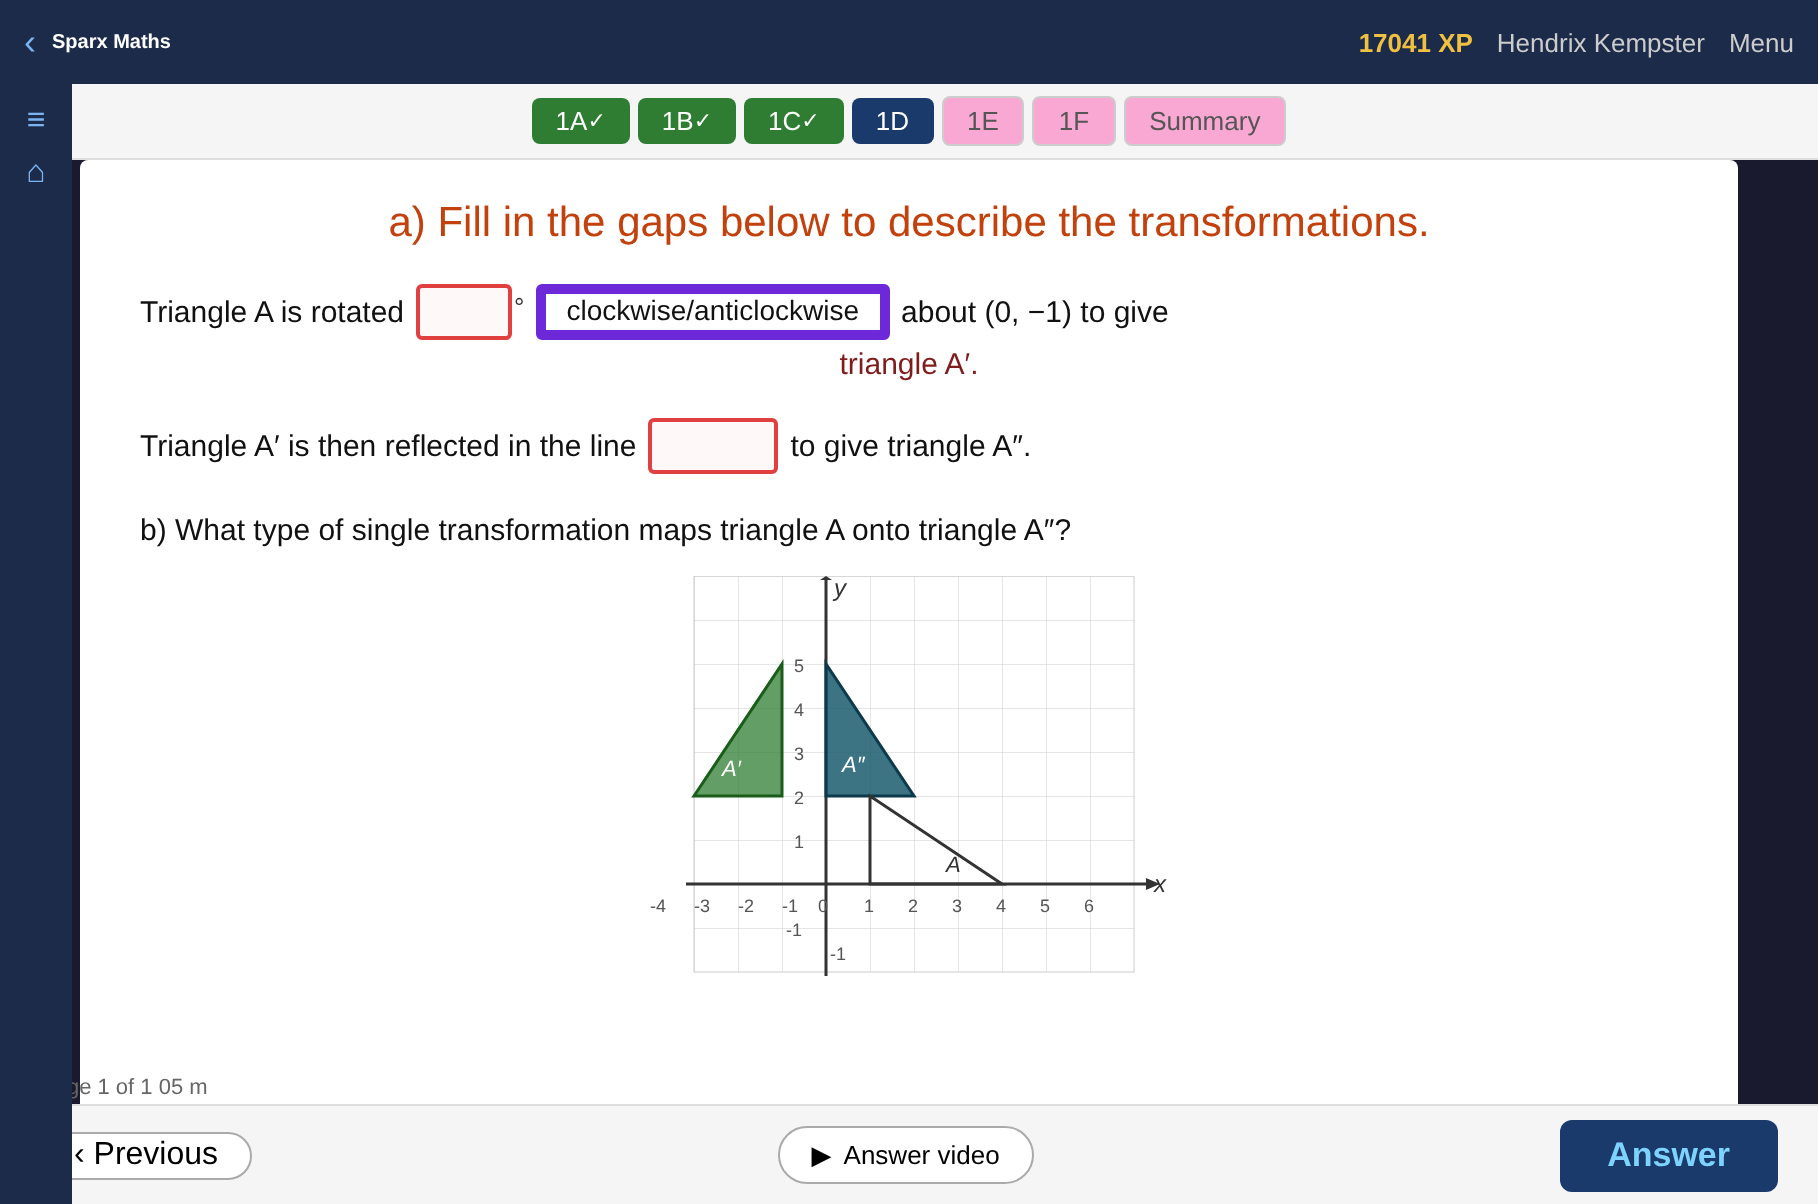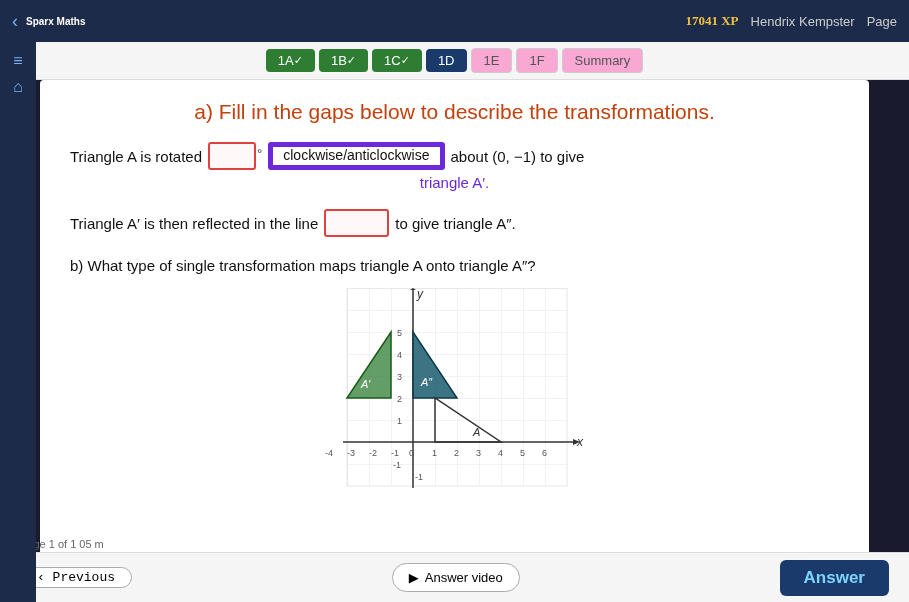--- a/index.html
+++ b/index.html
@@ -39,21 +39,20 @@
     .top-bar-right {
       color: #ccc;
       font-size: 13px;
       display: flex;
       align-items: center;
       gap: 12px;
     }
     .xp-badge {
       color: #f0c040;
       font-weight: 600;
-      font-family: Liberation Serif, serif;
     }
 
     
     .tab-bar {
       background: #f5f5f5;
       display: flex;
       align-items: center;
       justify-content: center;
       gap: 4px;
       padding: 6px 0;
@@ -177,21 +176,21 @@
 
     .degree-symbol {
       font-size: 13px;
       vertical-align: super;
       color: #333;
     }
 
     .centered-text {
       text-align: center;
       font-size: 15px;
-      color: #6d28d9;
+      color: #7f1d1d;
       margin-top: 2px;
     }
 
     .part-b {
       font-size: 15px;
       color: #111;
       margin-bottom: 14px;
     }
 
     .chart-area {
@@ -212,26 +211,25 @@
       position: absolute;
       bottom: 0;
       left: 0;
       right: 0;
     }
     .prev-btn {
       background: white;
       border: 1px solid #aaa;
       border-radius: 20px;
       padding: 2px 16px;
-      font-size: 13px;
+      font-size: 16px;
       cursor: pointer;
       display: flex;
       align-items: center;
       gap: 4px;
-      font-family: Liberation Mono, monospace;
     }
     .watch-video-btn {
       background: white;
       border: 1px solid #aaa;
       border-radius: 20px;
       padding: 6px 16px;
       font-size: 13px;
       cursor: pointer;
       display: flex;
       align-items: center;
@@ -270,21 +268,21 @@
 </div>
 
 <div class="top-bar">
   <div class="top-bar-left">
     <span class="back-btn">‹</span>
     <span class="app-title">Sparx Maths</span>
   </div>
   <div class="top-bar-right">
     <span class="xp-badge">17041 XP</span>
     <span>Hendrix Kempster</span>
-    <span>Page</span>
+    <span>Menu</span>
   </div>
 </div>
 
 <div class="tab-bar">
   <div class="tab completed">
     <span>1A</span>
     <span class="checkmark">✓</span>
   </div>
   <div class="tab completed">
     <span>1B</span>

